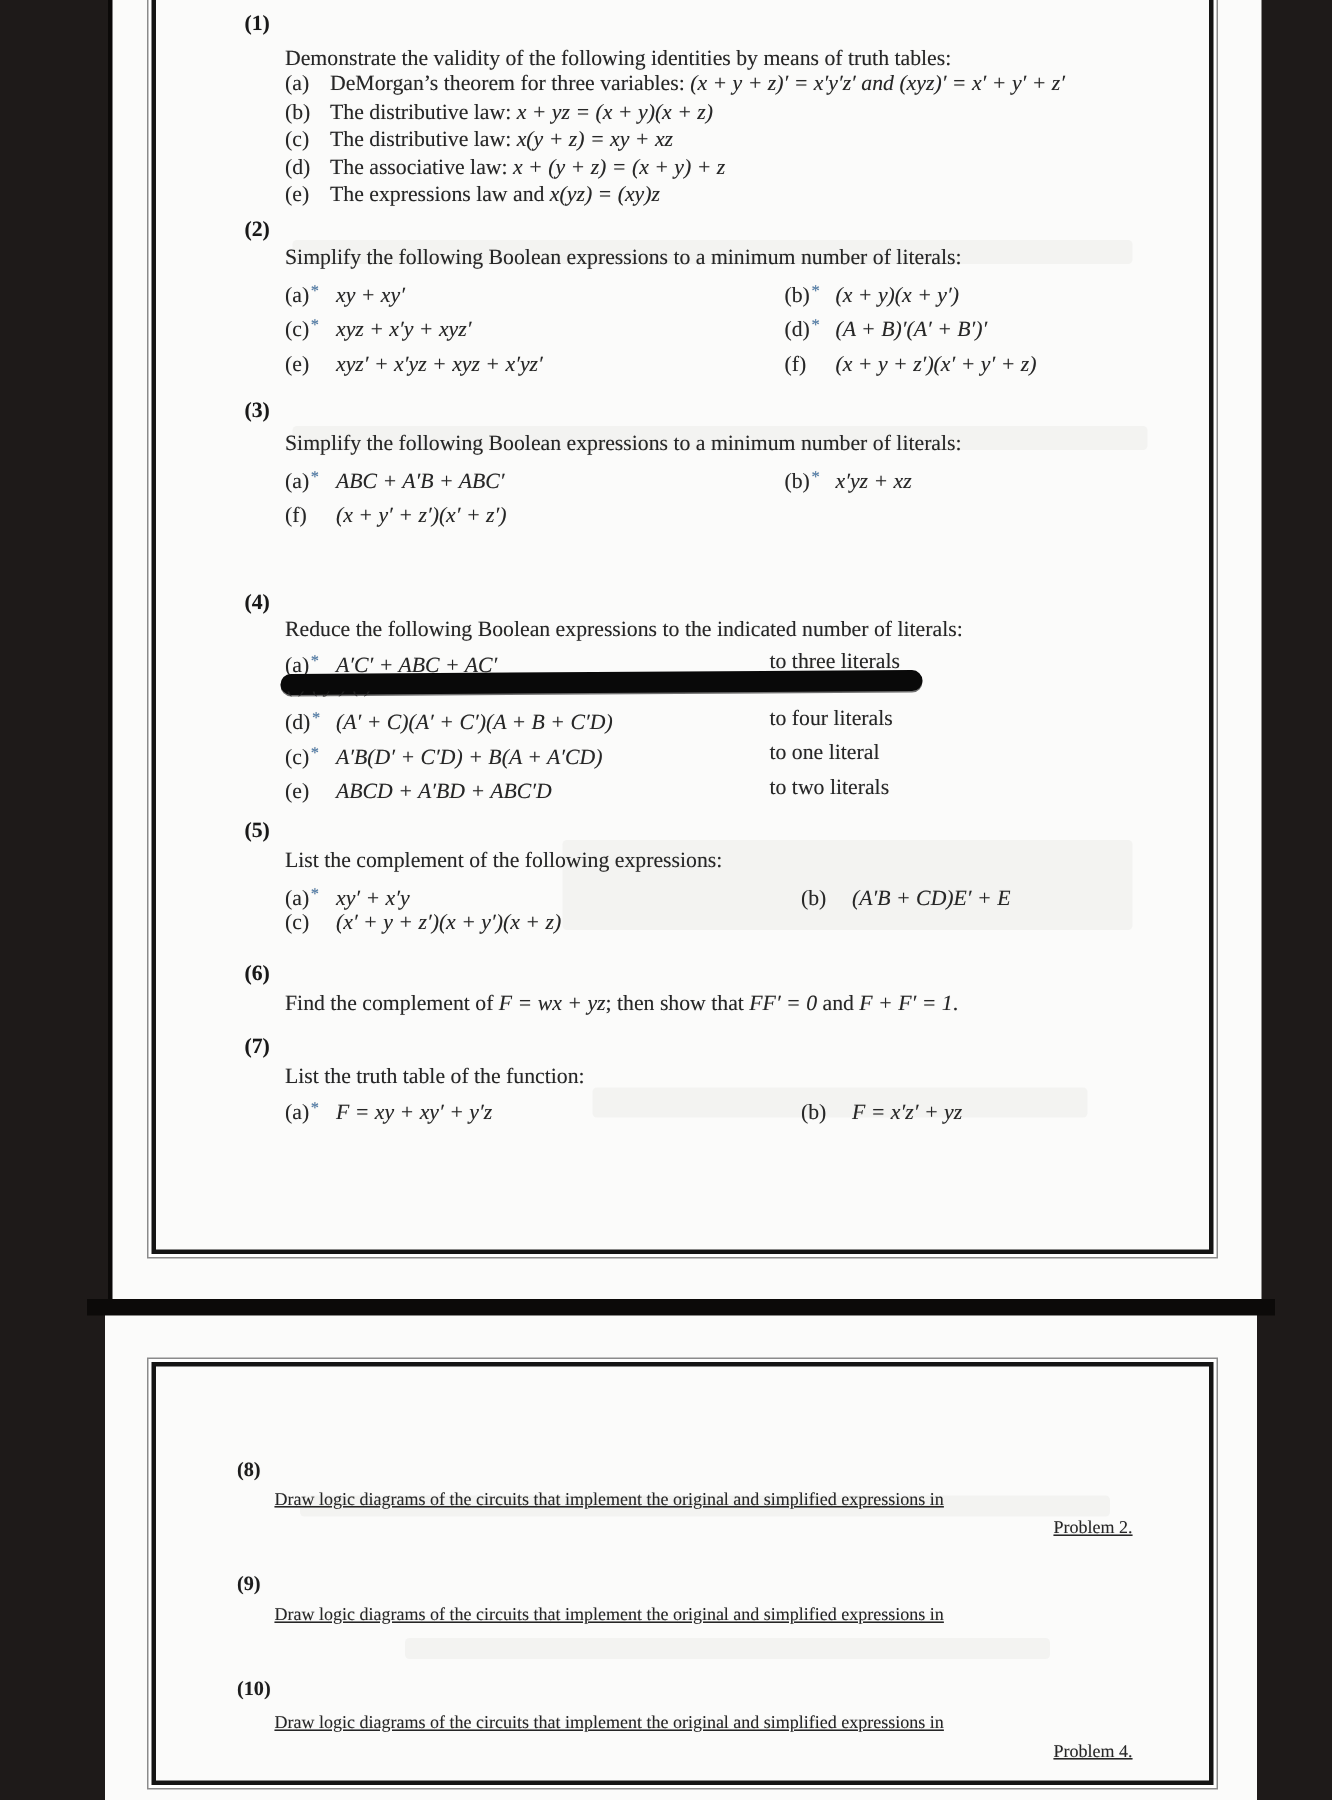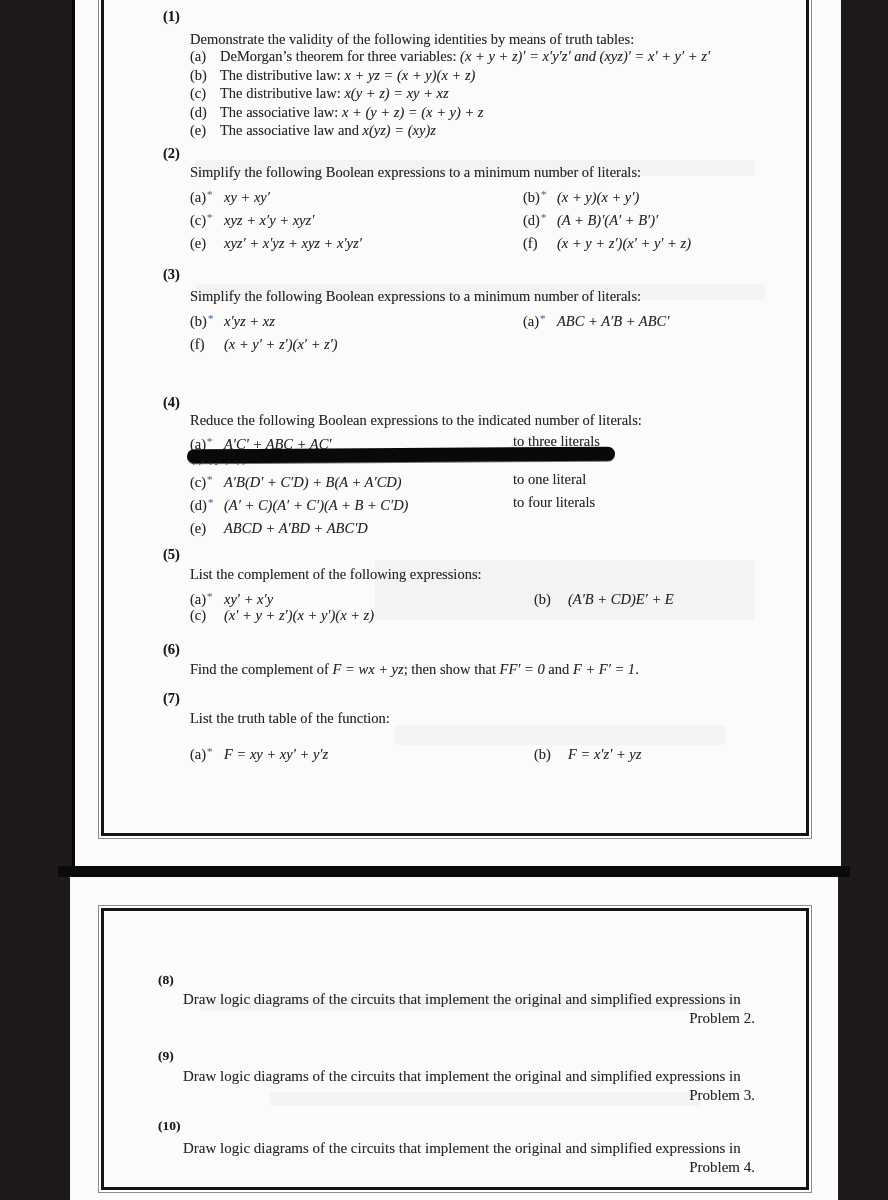--- a/index.html
+++ b/index.html
@@ -22,22 +22,22 @@
   .star{color:#4f7dab;font-size:11px;vertical-align:4px;margin-left:1px;}
   .row{display:grid;grid-template-columns:333px 1fr;width:610px;line-height:20px;}
   .rowN{display:grid;grid-template-columns:323px 1fr;width:610px;line-height:20px;}
   .rows .row,.rows .rowN{margin:0;}
   .note{font-size:14.5px;}
   .redbar{position:absolute;left:112px;top:448px;width:428px;height:14px;background:#090909;
           border-radius:8px;transform:rotate(-0.35deg);box-shadow:0 1px 0 rgba(0,0,0,0.55);}
   .peek{position:absolute;left:116px;top:461px;width:300px;height:6px;overflow:hidden;opacity:0.8;}
   .peek span{display:block;margin-top:-12px;font-size:14.5px;font-style:italic;}
   .num2{left:88px;font-weight:bold;font-size:13.5px;color:#1c1c1c;}
-  .para2{position:absolute;left:113px;width:572px;font-size:15px;line-height:19px;
-         text-align:justify;text-shadow:0 0 0.5px rgba(35,35,35,0.3);white-space:normal;}
+  .para2{position:absolute;left:113px;width:572px;font-size:12px;line-height:19px;
+         text-align:justify;text-shadow:0 0 0.5px rgba(35,35,35,0.3);white-space:normal;text-decoration:underline;}
   .para2 .l2{text-align:right;}
   .smudge{position:absolute;background:rgba(125,118,105,0.06);border-radius:3px;pointer-events:none;}
   
   #p1-num{top:8px} #p1-intro{top:31px} #p1-items{top:47px}
   #p2-num{top:145px} #p2-intro{top:164px} #p2-rows{top:184px}
   #p3-num{top:266px} #p3-intro{top:288px} #p3-rows{top:308px}
   #p4-num{top:394px} #p4-intro{top:412px} #p4-rowa{top:431px} #p4-rows{top:469px}
   #p5-num{top:546px} #p5-intro{top:566px} #p5-row1{top:586px} #p5-row2{top:607px}
   #p6-num{top:641px} #p6-para{top:661px}
   #p7-num{top:690px} #p7-intro{top:710px} #p7-row{top:729px}
@@ -59,21 +59,21 @@
     <div class="smudge" style="left:300px;top:560px;width:380px;height:60px;"></div>
     <div class="smudge" style="left:320px;top:725px;width:330px;height:20px;"></div>
 
     <div class="t num" id="p1-num">(1)</div>
     <div class="t body1" id="p1-intro">Demonstrate the validity of the following identities by means of truth tables:</div>
     <div class="t body1" id="p1-items">
       <div class="itm"><span class="lbl"><span>(a)</span></span><span>DeMorgan’s theorem for three variables: </span><span class="m">(x + y + z)′ = x′y′z′ and (xyz)′ = x′ + y′ + z′</span></div>
       <div class="itm"><span class="lbl"><span>(b)</span></span><span>The distributive law: </span><span class="m">x + yz = (x + y)(x + z)</span></div>
       <div class="itm"><span class="lbl"><span>(c)</span></span><span>The distributive law: </span><span class="m">x(y + z) = xy + xz</span></div>
       <div class="itm"><span class="lbl"><span>(d)</span></span><span>The associative law: </span><span class="m">x + (y + z) = (x + y) + z</span></div>
-      <div class="itm"><span class="lbl"><span>(e)</span></span><span>The associative law and </span><span class="m">x(yz) = (xy)z</span></div>
+      <div class="itm"><span class="lbl"><span>(e)</span></span><span>The expressions law and </span><span class="m">x(yz) = (xy)z</span></div>
     </div>
 
     <div class="t num" id="p2-num">(2)</div>
     <div class="t body1" id="p2-intro">Simplify the following Boolean expressions to a minimum number of literals:</div>
     <div class="t body1 rows" id="p2-rows">
       <div class="row">
         <span><span class="lblw"><span>(a)</span><span class="star">*</span></span><span class="m">xy + xy′</span></span>
         <span><span class="lblw"><span>(b)</span><span class="star">*</span></span><span class="m">(x + y)(x + y′)</span></span>
       </div>
       <div class="row">
@@ -83,51 +83,52 @@
       <div class="row">
         <span><span class="lblw"><span>(e)</span><span class="star"></span></span><span class="m">xyz′ + x′yz + xyz + x′yz′</span></span>
         <span><span class="lblw"><span>(f)</span><span class="star"></span></span><span class="m">(x + y + z′)(x′ + y′ + z)</span></span>
       </div>
     </div>
 
     <div class="t num" id="p3-num">(3)</div>
     <div class="t body1" id="p3-intro">Simplify the following Boolean expressions to a minimum number of literals:</div>
     <div class="t body1 rows" id="p3-rows">
       <div class="row">
+        <span><span class="lblw"><span>(a)</span><span class="star">*</span></span><span class="m">ABC + A′B + ABC′</span></span>
         <span><span class="lblw"><span>(b)</span><span class="star">*</span></span><span class="m">x′yz + xz</span></span>
-        <span><span class="lblw"><span>(a)</span><span class="star">*</span></span><span class="m">ABC + A′B + ABC′</span></span>
       </div>
       <div class="row">
         <span><span class="lblw"><span>(f)</span><span class="star"></span></span><span class="m">(x + y′ + z′)(x′ + z′)</span></span>
       </div>
     </div>
 
     <div class="t num" id="p4-num">(4)</div>
     <div class="t body1" id="p4-intro">Reduce the following Boolean expressions to the indicated number of literals:</div>
     <div class="t body1" id="p4-rowa">
       <div class="rowN">
         <span><span class="lblw"><span>(a)</span><span class="star">*</span></span><span class="m">A′C′ + ABC + AC′</span></span>
         <span class="note">to three literals</span>
       </div>
     </div>
     <div class="redbar"></div>
     <div class="peek">
         <span>( )   (  y      )      (   )</span>
       </div>
     <div class="t body1 rows" id="p4-rows">
       <div class="rowN">
+        <span><span class="lblw"><span>(d)</span><span class="star">*</span></span><span class="m">(A′ + C)(A′ + C′)(A + B + C′D)</span></span>
+        <span class="note">to four literals</span>
+      </div>
+      <div class="rowN">
         <span><span class="lblw"><span>(c)</span><span class="star">*</span></span><span class="m">A′B(D′ + C′D) + B(A + A′CD)</span></span>
         <span class="note">to one literal</span>
       </div>
       <div class="rowN">
-        <span><span class="lblw"><span>(d)</span><span class="star">*</span></span><span class="m">(A′ + C)(A′ + C′)(A + B + C′D)</span></span>
-        <span class="note">to four literals</span>
-      </div>
-      <div class="rowN">
         <span><span class="lblw"><span>(e)</span><span class="star"></span></span><span class="m">ABCD + A′BD + ABC′D</span></span>
+        <span class="note">to two literals</span>
       </div>
     </div>
 
     <div class="t num" id="p5-num">(5)</div>
     <div class="t body1" id="p5-intro">List the complement of the following expressions:</div>
     <div class="t body1" id="p5-row1">
       <div class="row" style="grid-template-columns:344px 1fr;">
         <span><span class="lblw"><span>(a)</span><span class="star">*</span></span><span class="m">xy′ + x′y</span></span>
         <span><span class="lblw"><span>(b)</span><span class="star"></span></span><span class="m">(A′B + CD)E′ + E</span></span>
       </div>
@@ -137,21 +138,21 @@
     </div>
 
     <div class="t num" id="p6-num">(6)</div>
     <div class="t body1" id="p6-para">
       <span>Find the complement of </span><span class="m">F = wx + yz</span><span>; then show that </span><span class="m">FF′ = 0</span><span> and </span><span class="m">F + F′ = 1</span><span>.</span>
     </div>
 
     <div class="t num" id="p7-num">(7)</div>
     <div class="t body1" id="p7-intro">List the truth table of the function:</div>
     <div class="t body1" id="p7-row">
-      <div class="row" style="grid-template-columns:344px 1fr;margin-top:12px;">
+      <div class="row" style="grid-template-columns:344px 1fr;">
         <span><span class="lblw"><span>(a)</span><span class="star">*</span></span><span class="m">F = xy + xy′ + y′z</span></span>
         <span><span class="lblw"><span>(b)</span><span class="star"></span></span><span class="m">F = x′z′ + yz</span></span>
       </div>
     </div>
   </div>
 
   <div class="gapband"></div>
 
   <div class="scan scan2">
     <div class="frame frame2"></div>
@@ -161,21 +162,20 @@
 
     <div class="t num2" id="p8-num">(8)</div>
     <div class="para2" id="p8-para">
       <span>Draw logic diagrams of the circuits that implement the original and simplified expressions in</span>
       <div class="l2">Problem 2.</div>
     </div>
 
     <div class="t num2" id="p9-num">(9)</div>
     <div class="para2" id="p9-para">
       <span>Draw logic diagrams of the circuits that implement the original and simplified expressions in</span>
-      <div class="l2">Problem 3.</div>
     </div>
 
     <div class="t num2" id="p10-num">(10)</div>
     <div class="para2" id="p10-para">
       <span>Draw logic diagrams of the circuits that implement the original and simplified expressions in</span>
       <div class="l2">Problem 4.</div>
     </div>
   </div>
 
 </div>

